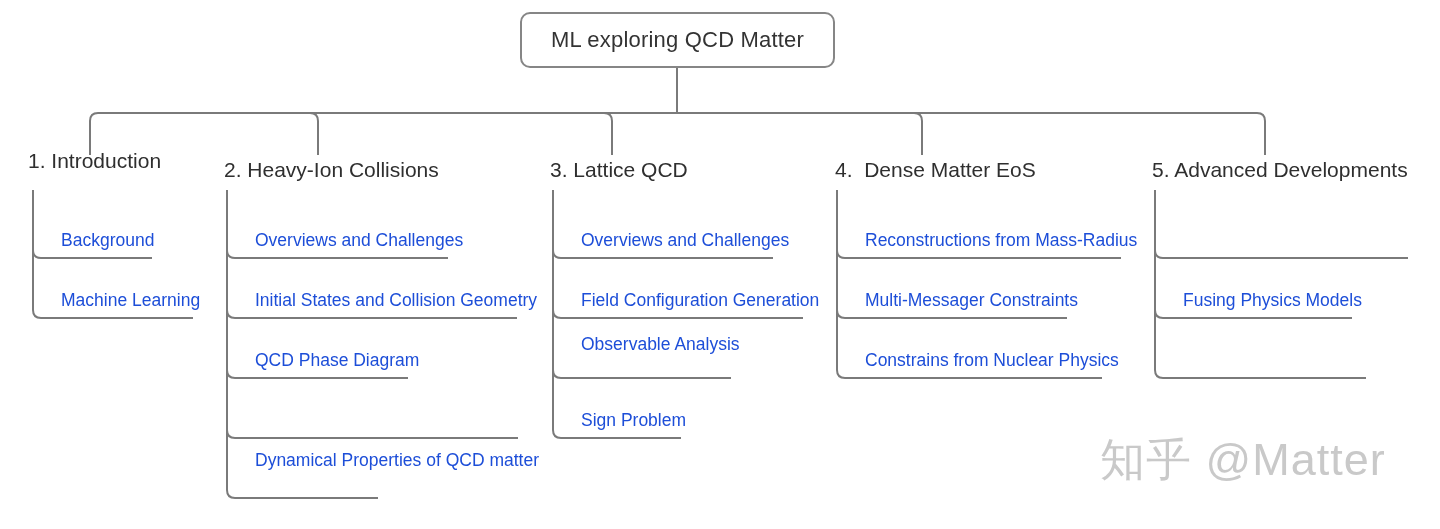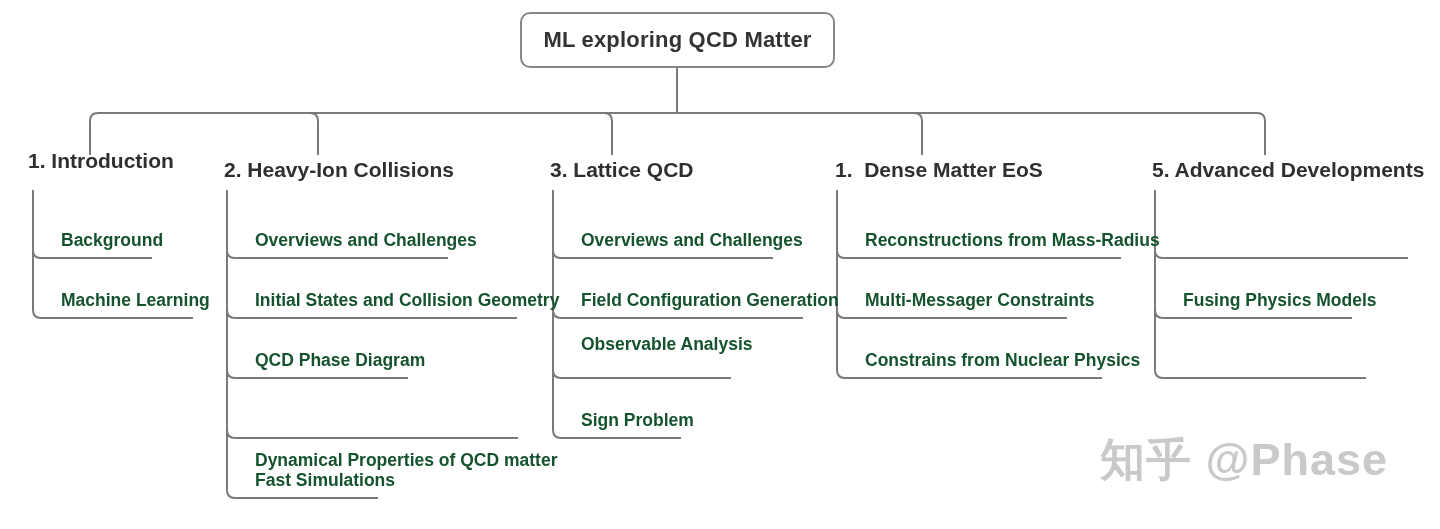--- a/index.html
+++ b/index.html
@@ -12,21 +12,20 @@
     height: 529px;
     position: relative;
     overflow: hidden;
     font-family: "Liberation Sans", "DejaVu Sans", sans-serif;
   }
   .stage {
     position: absolute;
     inset: 0;
     width: 1208px;
     height: 529px;
-    font-weight: bold;
   }
   svg.lines {
     position: absolute;
     left: 0; top: 0;
     width: 1440px;
     height: 529px;
   }
   svg.lines path {
     fill: none;
     stroke: #7a7a7a;
@@ -50,21 +49,21 @@
   .branch-label {
     position: absolute;
     font-size: 21px;
     color: #2f2f2f;
     line-height: 24px;
     white-space: pre;
   }
   .child-label {
     position: absolute;
     font-size: 17.5px;
-    color: #14532d;
+    color: #1d4ed8;
     line-height: 24px;
     white-space: pre;
   }
   .watermark {
     position: absolute;
     left: 1100px;
     top: 430px;
     font-size: 45px;
     color: #c9c9c9;
     letter-spacing: 1px;
@@ -115,38 +114,37 @@
     <path d="M1155 370 Q1155 378 1163 378 L1366 378"></path>
   </svg>
 
   <div class="root-node">
     <span>ML exploring QCD Matter</span>
   </div>
 
   <div class="branch-label" style="left:28px;  top:149px;">1. Introduction</div>
   <div class="branch-label" style="left:224px; top:158px;">2. Heavy-Ion Collisions</div>
   <div class="branch-label" style="left:550px; top:158px;">3. Lattice QCD</div>
-  <div class="branch-label" style="left:835px; top:158px;">1.  Dense Matter EoS</div>
+  <div class="branch-label" style="left:835px; top:158px;">4.  Dense Matter EoS</div>
   <div class="branch-label" style="left:1152px;top:158px;">5. Advanced Developments</div>
 
   <div class="child-label" style="left:61px; top:228px;">Background</div>
   <div class="child-label" style="left:61px; top:288px;">Machine Learning</div>
 
   <div class="child-label" style="left:255px; top:228px;">Overviews and Challenges</div>
   <div class="child-label" style="left:255px; top:288px;">Initial States and Collision Geometry</div>
   <div class="child-label" style="left:255px; top:348px;">QCD Phase Diagram</div>
   <div class="child-label" style="left:255px; top:408px;margin-top:40px;">Dynamical Properties of QCD matter</div>
-  <div class="child-label" style="left:255px; top:468px;">Fast Simulations</div>
 
   <div class="child-label" style="left:581px; top:228px;">Overviews and Challenges</div>
   <div class="child-label" style="left:581px; top:288px;">Field Configuration Generation</div>
   <div class="child-label" style="left:581px; top:332px;">Observable Analysis</div>
   <div class="child-label" style="left:581px; top:408px;">Sign Problem</div>
 
   <div class="child-label" style="left:865px; top:228px;">Reconstructions from Mass-Radius</div>
   <div class="child-label" style="left:865px; top:288px;">Multi-Messager Constraints</div>
   <div class="child-label" style="left:865px; top:348px;">Constrains from Nuclear Physics</div>
 
   <div class="child-label" style="left:1183px; top:288px;">Fusing Physics Models</div>
 
-  <div class="watermark">知乎 @Phase</div>
+  <div class="watermark">知乎 @Matter</div>
 
 </div>
 
 </body></html>

